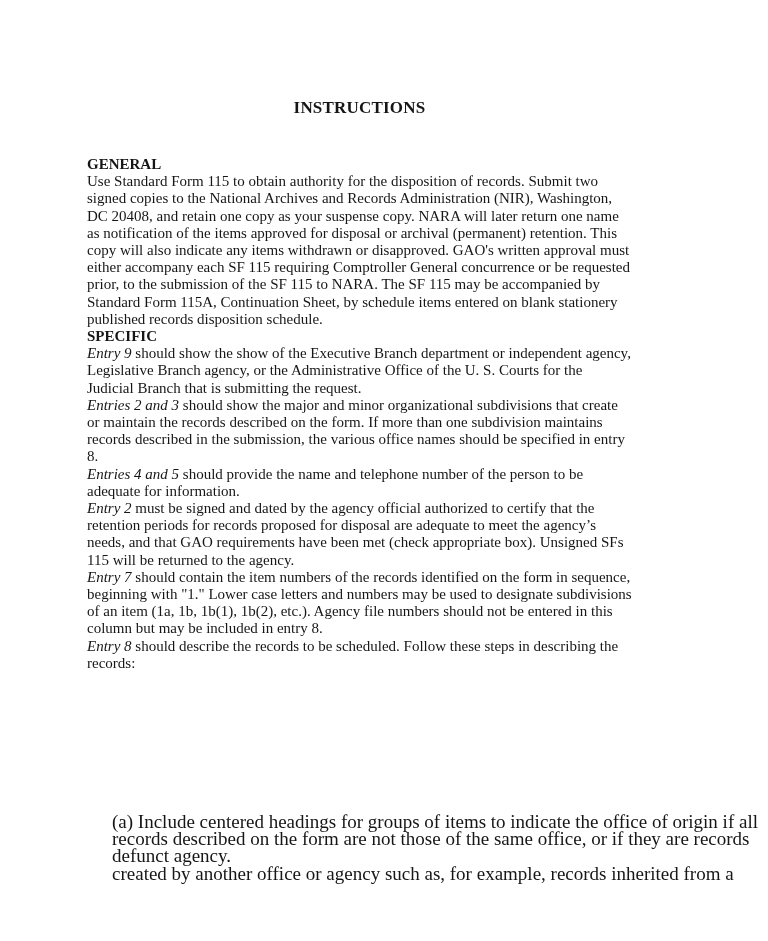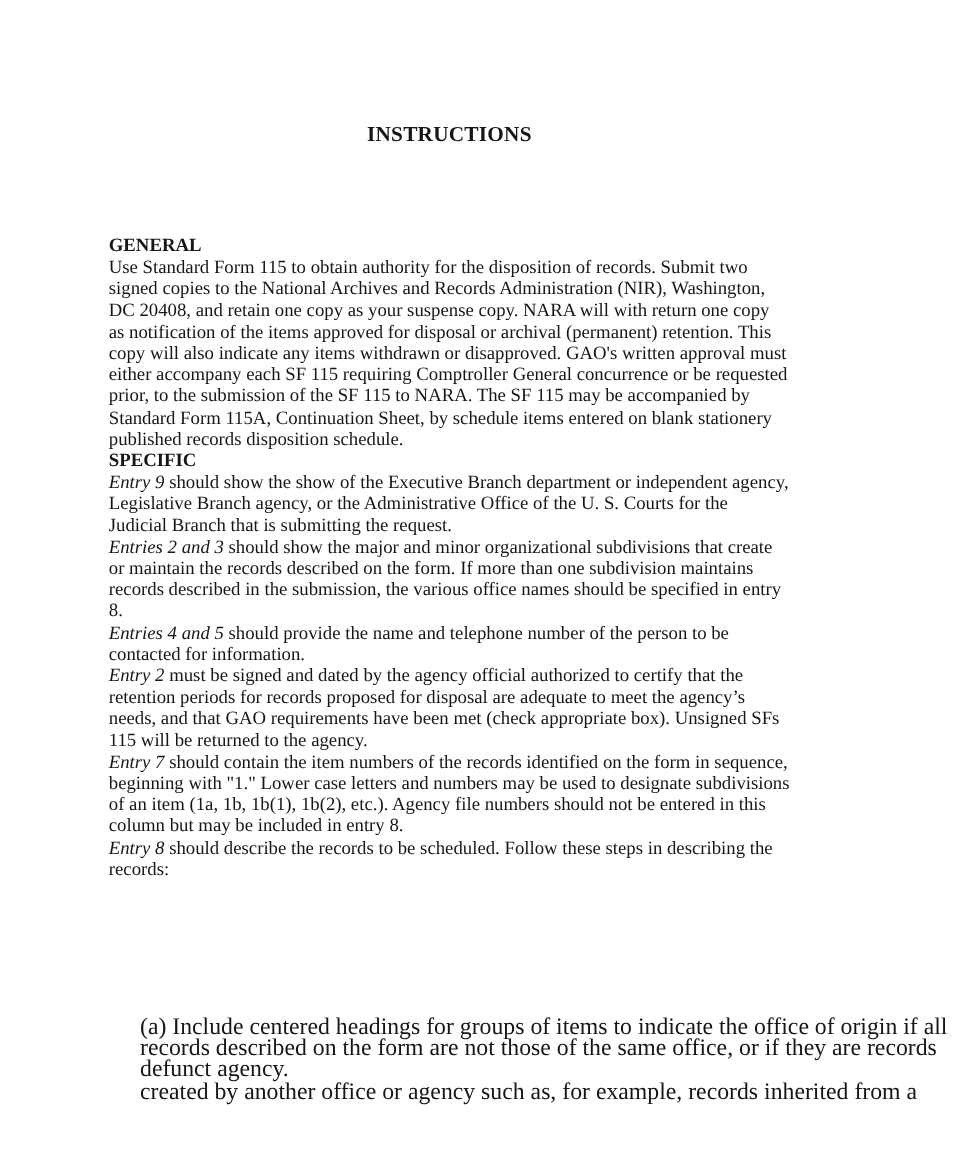--- a/index.html
+++ b/index.html
@@ -27,21 +27,20 @@
     letter-spacing: 0.2px;
     white-space: nowrap;
   }
   .text-block {
     position: absolute;
     left: 87px;
     top: 156px;
     width: 660px;
     font-size: 15px;
     line-height: 17.2px;
-    margin-top: 33px;
   }
   .indent-block {
     position: absolute;
     left: 112px;
     top: 813px;
     width: 620px;
     font-size: 19px;
     line-height: 17.2px;
   }
   .line {
@@ -60,41 +59,41 @@
 
 <div class="page">
 
   <div class="doc-title">INSTRUCTIONS</div>
 
   <div class="text-block">
 
     <div class="heading">GENERAL</div>
     <div class="line">Use Standard Form 115 to obtain authority for the disposition of records. Submit two</div>
     <div class="line">signed copies to the National Archives and Records Administration (NIR), Washington,</div>
-    <div class="line">DC 20408, and retain one copy as your suspense copy. NARA will with return one copy</div>
+    <div class="line">DC 20408, and retain one copy as your suspense copy. NARA will later return one name</div>
     <div class="line">as notification of the items approved for disposal or archival (permanent) retention. This</div>
     <div class="line">copy will also indicate any items withdrawn or disapproved. GAO's written approval must</div>
     <div class="line">either accompany each SF 115 requiring Comptroller General concurrence or be requested</div>
     <div class="line">prior, to the submission of the SF 115 to NARA. The SF 115 may be accompanied by</div>
     <div class="line">Standard Form 115A, Continuation Sheet, by schedule items entered on blank stationery</div>
     <div class="line">published records disposition schedule.</div>
 
     <div class="heading">SPECIFIC</div>
 
     <div class="line"><span class="lead">Entry 9</span><span> should show the show of the Executive Branch department or independent agency,</span></div>
     <div class="line">Legislative Branch agency, or the Administrative Office of the U. S. Courts for the</div>
     <div class="line">Judicial Branch that is submitting the request.</div>
 
     <div class="line"><span class="lead">Entries 2 and 3</span><span> should show the major and minor organizational subdivisions that create</span></div>
     <div class="line">or maintain the records described on the form. If more than one subdivision maintains</div>
     <div class="line">records described in the submission, the various office names should be specified in entry</div>
     <div class="line">8.</div>
 
     <div class="line"><span class="lead">Entries 4 and 5</span><span> should provide the name and telephone number of the person to be</span></div>
-    <div class="line">contacted for information.</div>
+    <div class="line">adequate for information.</div>
 
     <div class="line"><span class="lead">Entry 2</span><span> must be signed and dated by the agency official authorized to certify that the</span></div>
     <div class="line">retention periods for records proposed for disposal are adequate to meet the agency’s</div>
     <div class="line">needs, and that GAO requirements have been met (check appropriate box). Unsigned SFs</div>
     <div class="line">115 will be returned to the agency.</div>
 
     <div class="line"><span class="lead">Entry 7</span><span> should contain the item numbers of the records identified on the form in sequence,</span></div>
     <div class="line">beginning with "1." Lower case letters and numbers may be used to designate subdivisions</div>
     <div class="line">of an item (1a, 1b, 1b(1), 1b(2), etc.). Agency file numbers should not be entered in this</div>
     <div class="line">column but may be included in entry 8.</div>

